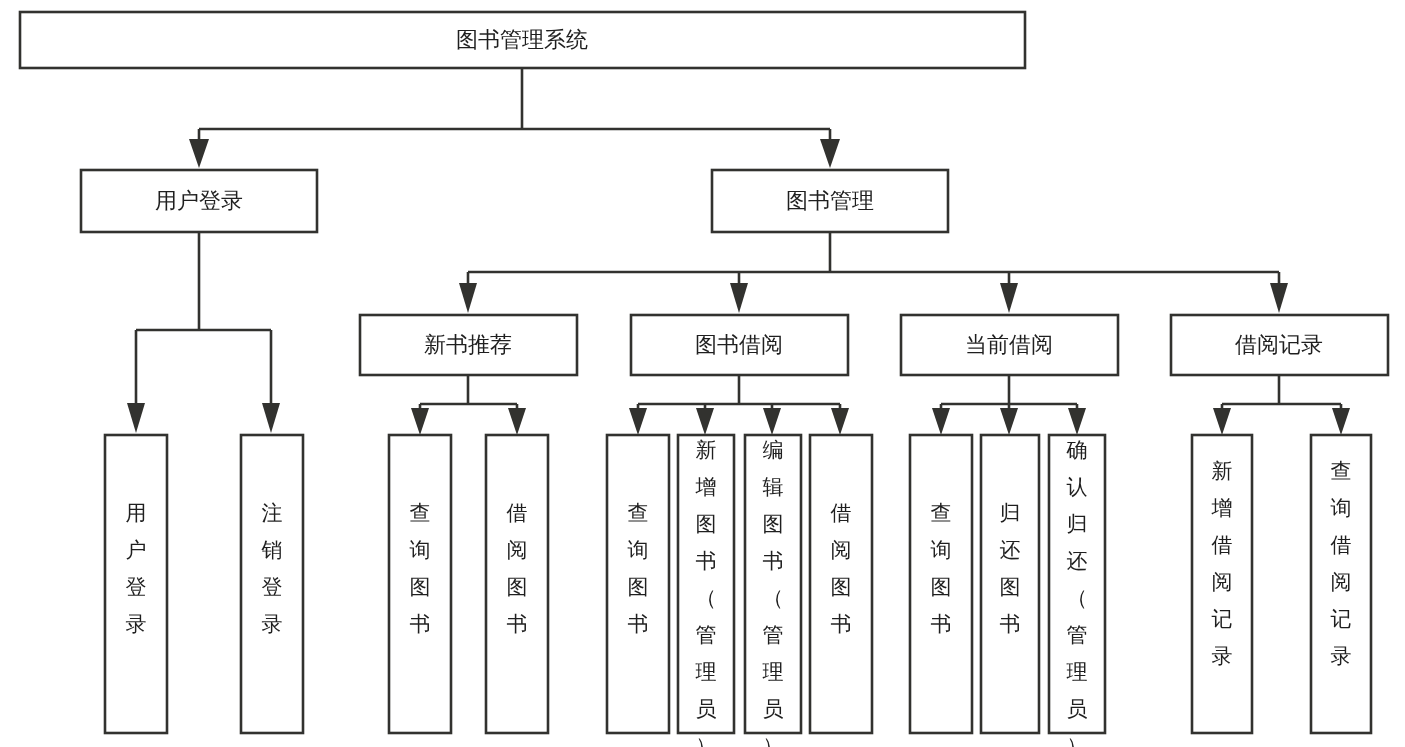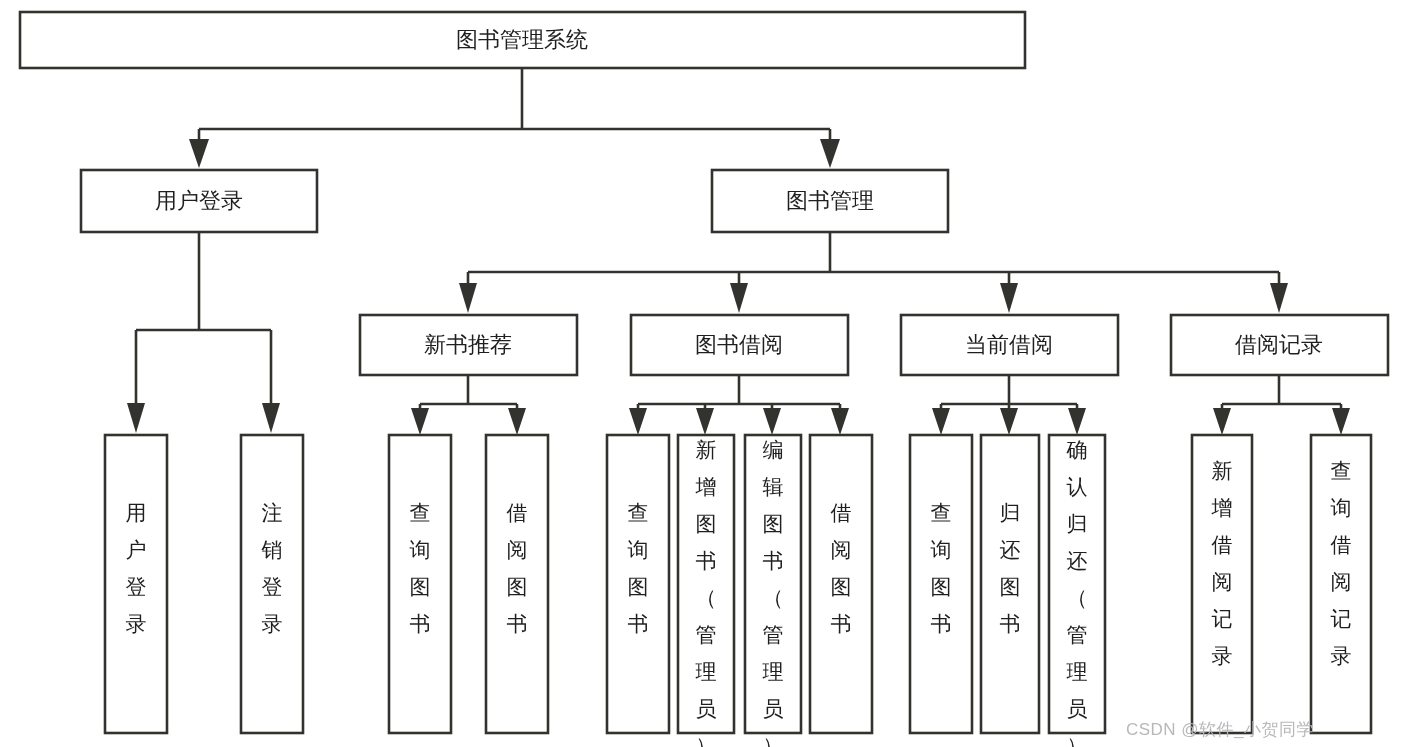--- a/index.html
+++ b/index.html
@@ -240,14 +240,13 @@
       <rect class="node-box" x="1192" y="435" width="60" height="298"></rect>
       <text class="node-label-vertical" x="1222" y="478"><tspan x="1222" y="478">新</tspan><tspan x="1222" y="515">增</tspan><tspan x="1222" y="552">借</tspan><tspan x="1222" y="589">阅</tspan><tspan x="1222" y="626">记</tspan><tspan x="1222" y="663">录</tspan></text>
     </g>
     <g>
       <rect class="node-box" x="1311" y="435" width="60" height="298"></rect>
       <text class="node-label-vertical" x="1341" y="478"><tspan x="1341" y="478">查</tspan><tspan x="1341" y="515">询</tspan><tspan x="1341" y="552">借</tspan><tspan x="1341" y="589">阅</tspan><tspan x="1341" y="626">记</tspan><tspan x="1341" y="663">录</tspan></text>
     </g>
 
   </svg>
 
-  <div class="watermark">CSDN @软件_小贺同学</div>
 </div>
 
 </body></html>

